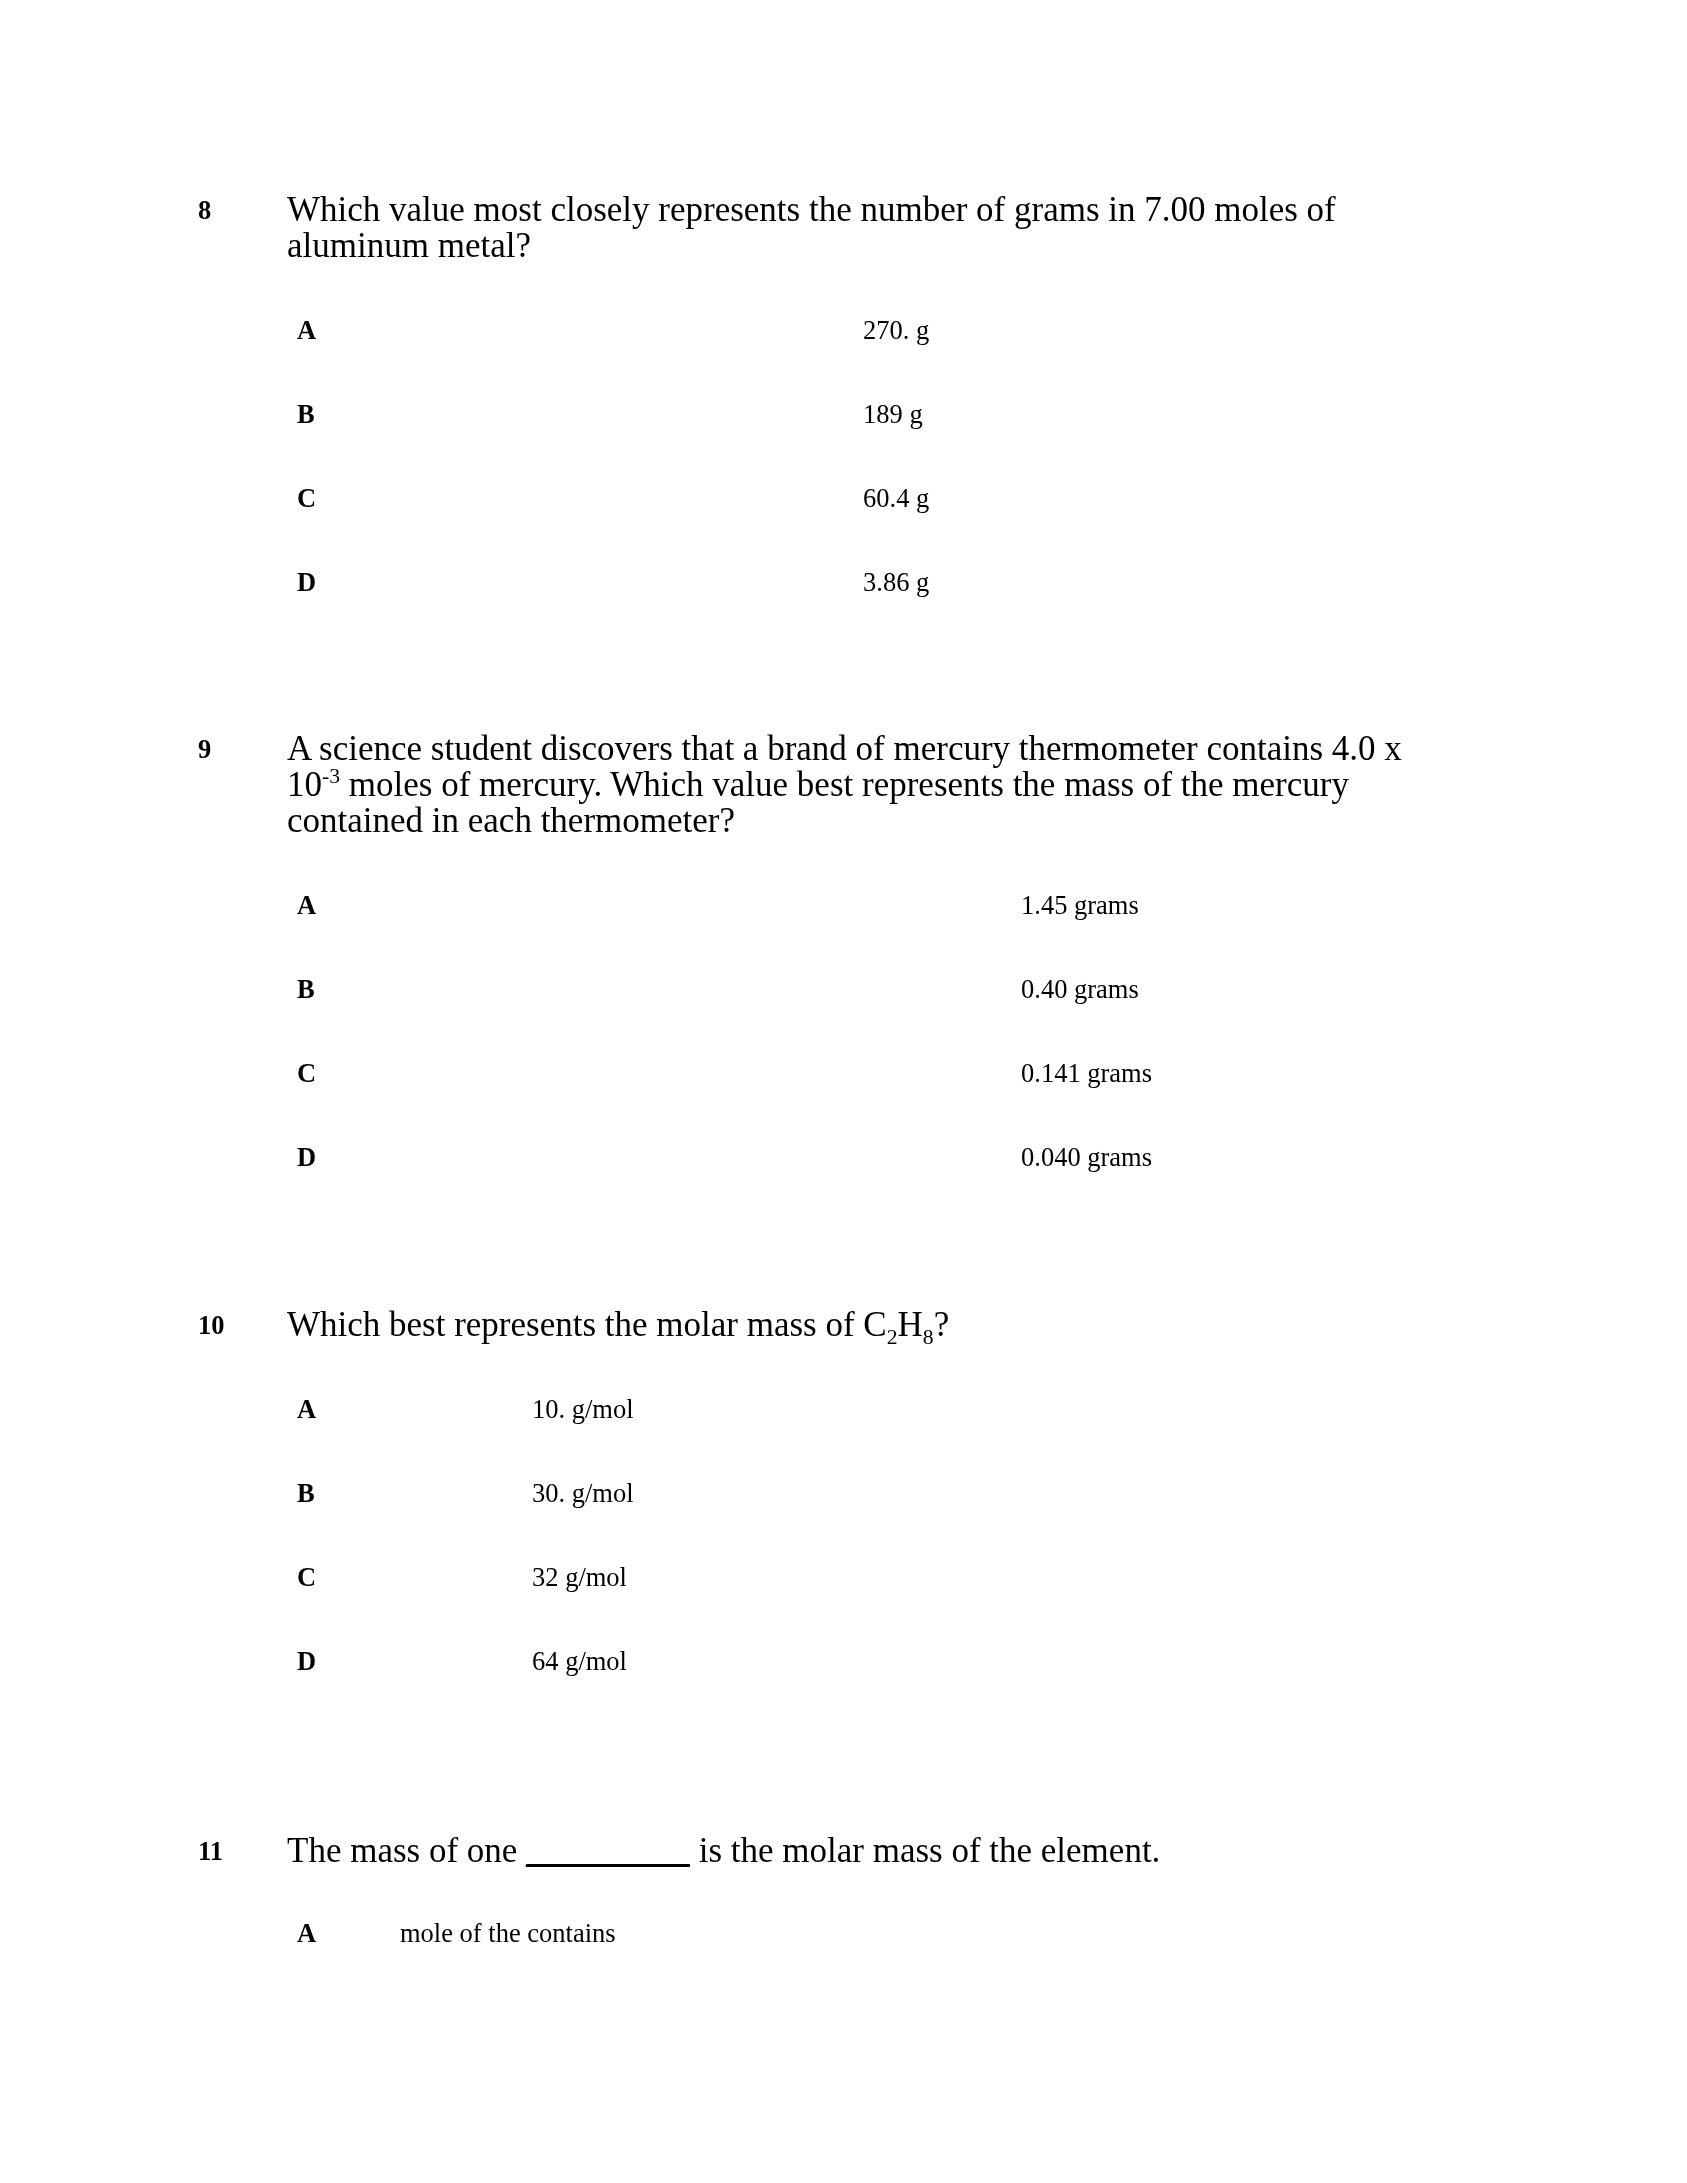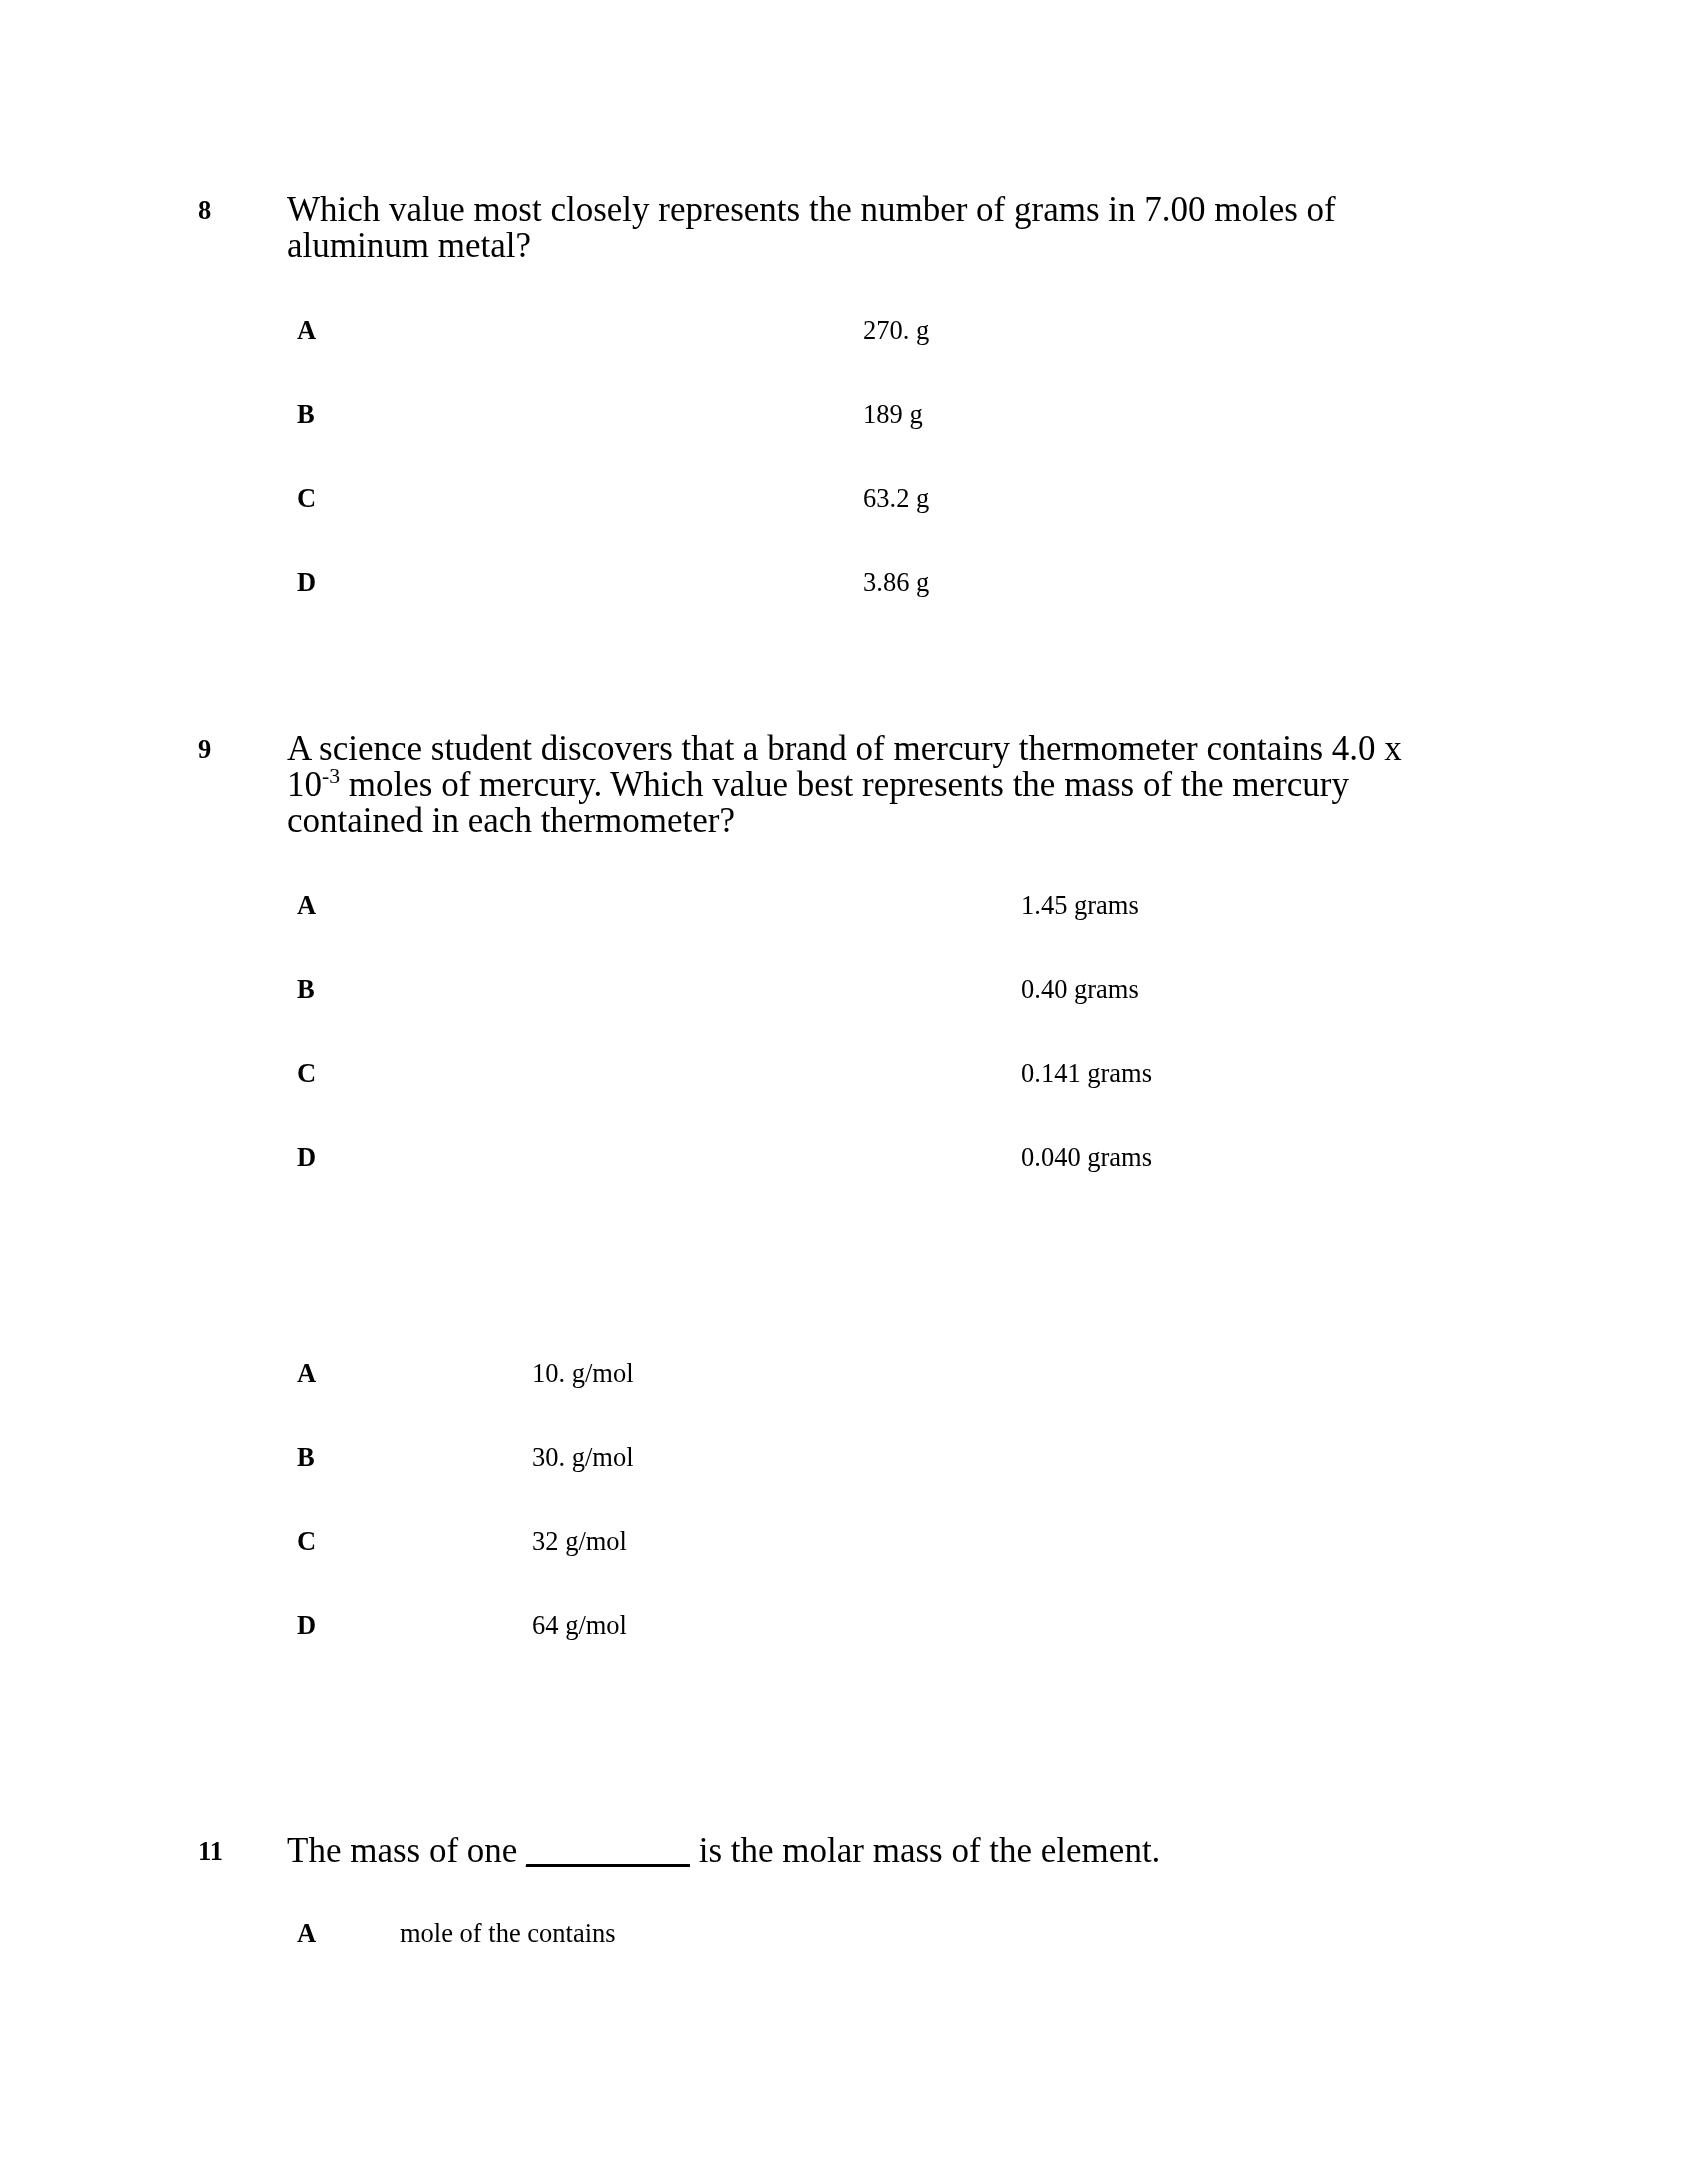--- a/index.html
+++ b/index.html
@@ -91,21 +91,21 @@
       <div class="option" style="margin-top: 48px;">
         <span class="opt-letter">A</span>
         <span class="opt-value">270. g</span>
       </div>
       <div class="option" style="margin-top: 48px;">
         <span class="opt-letter">B</span>
         <span class="opt-value">189 g</span>
       </div>
       <div class="option" style="margin-top: 48px;">
         <span class="opt-letter">C</span>
-        <span class="opt-value">63.2 g</span>
+        <span class="opt-value">60.4 g</span>
       </div>
       <div class="option" style="margin-top: 48px;">
         <span class="opt-letter">D</span>
         <span class="opt-value">3.86 g</span>
       </div>
     </div>
   </div>
 
   <div class="question" style="top: 731px;">
     <div class="q-row">
@@ -126,20 +126,24 @@
         <span class="opt-value">0.141 grams</span>
       </div>
       <div class="option" style="margin-top: 48px;">
         <span class="opt-letter">D</span>
         <span class="opt-value">0.040 grams</span>
       </div>
     </div>
   </div>
 
   <div class="question" style="top: 1307px;">
+    <div class="q-row">
+      <div class="q-num">10</div>
+      <div class="q-stem"><span>Which best represents the molar mass of C</span><sub>2</sub><span>H</span><sub>8</sub><span>?</span></div>
+    </div>
     <div class="options cols-q10">
       <div class="option" style="margin-top: 48px;">
         <span class="opt-letter">A</span>
         <span class="opt-value">10. g/mol</span>
       </div>
       <div class="option" style="margin-top: 48px;">
         <span class="opt-letter">B</span>
         <span class="opt-value">30. g/mol</span>
       </div>
       <div class="option" style="margin-top: 48px;">

